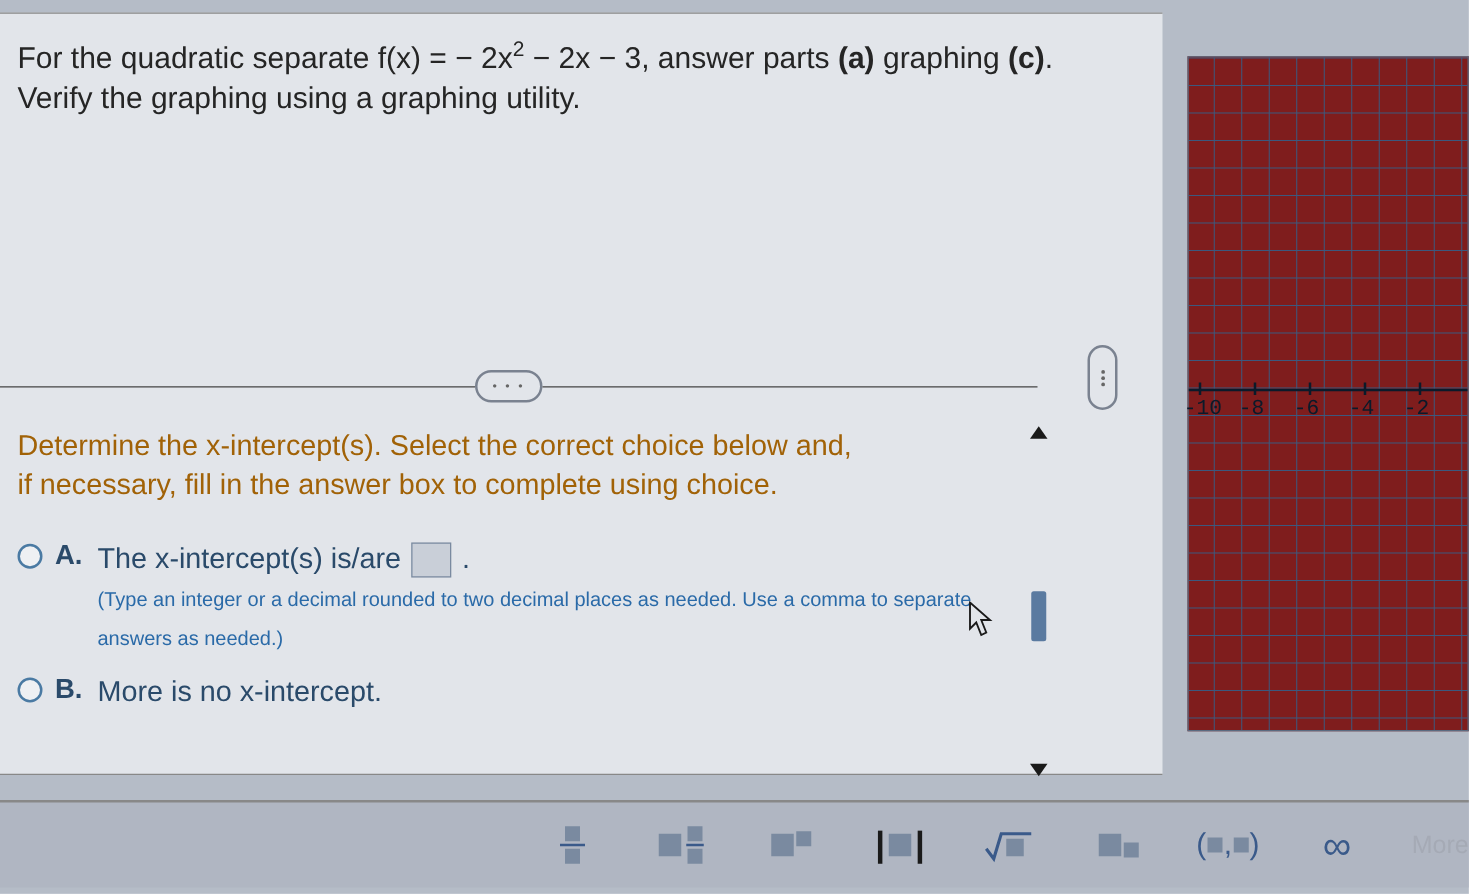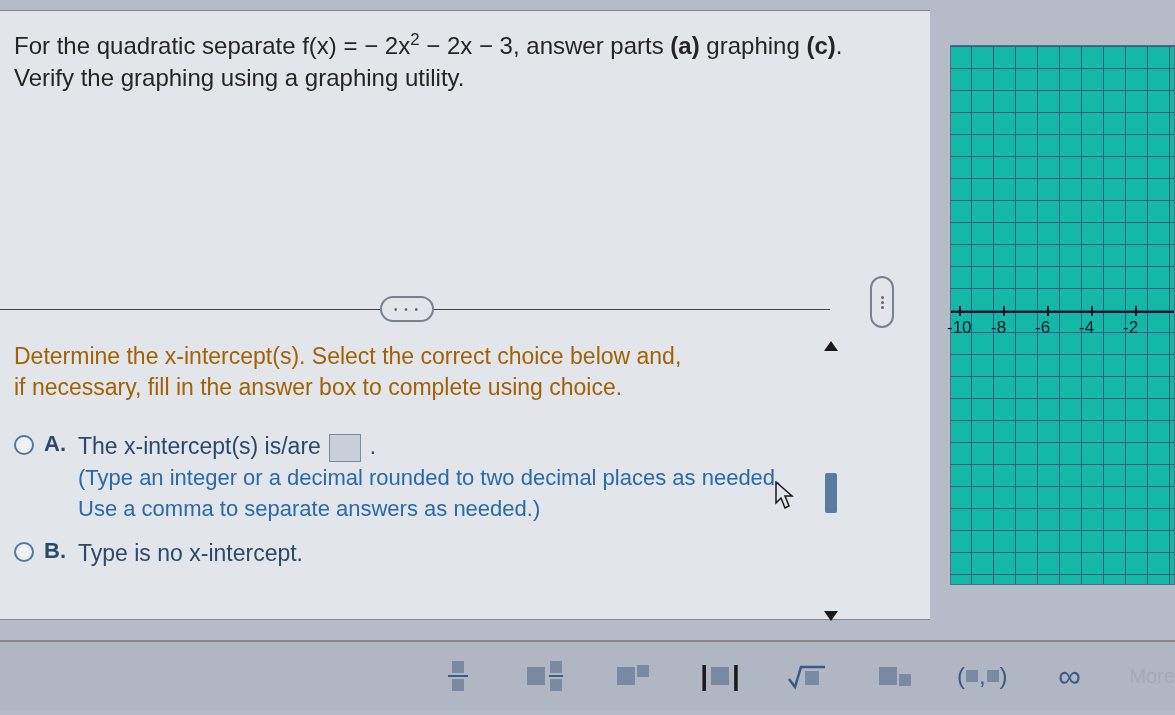--- a/index.html
+++ b/index.html
@@ -119,21 +119,21 @@
   .choice-body .ans-box {
     display: inline-block;
     width: 32px;
     height: 28px;
     background: #c9cfd8;
     border: 1px solid #7a8aa0;
     vertical-align: middle;
     margin: 0 2px;
   }
   .hint {
-    font-size: 22px;
+    font-size: 16px;
     color: #2a6aa8;
     line-height: 1.3;
   }
   .scroll-track {
     position: absolute;
     top: 330px;
     left: 822px;
     width: 18px;
     height: 280px;
   }
@@ -164,22 +164,23 @@
     color: #1a1a1a;
     pointer-events: none;
   }
 
   .graph-panel {
     position: absolute;
     top: 45px;
     left: 950px;
     width: 225px;
     height: 540px;
-    background: #14b8a6;
+    background: #7f1d1d;
     border: 1px solid #5a6a80;
+    font-family: Liberation Mono, monospace;
   }
   .graph-grid {
     position: relative;
     width: 100%;
     height: 100%;
     background-image:
       linear-gradient(to right, #3a5a80 1px, transparent 1px),
       linear-gradient(to bottom, #3a5a80 1px, transparent 1px);
     background-size: 22px 22px;
     background-position: -2px 0;
@@ -275,21 +276,21 @@
         <div class="choice-body">
           <span>The x-intercept(s) is/are </span>
           <span class="ans-box"></span>
           <span>.</span><br>
           <span class="hint">(Type an integer or a decimal rounded to two decimal places as needed. Use a comma to separate answers as needed.)</span>
         </div>
       </div>
       <div class="choice-row">
         <div class="radio"></div>
         <div class="choice-label">B.</div>
-        <div class="choice-body">Type is no x-intercept.</div>
+        <div class="choice-body">More is no x-intercept.</div>
       </div>
     </div>
   </div>
 
   <div class="scroll-track">
     <div class="scroll-up"></div>
     <div class="scroll-thumb"></div>
     <div class="scroll-down"></div>
   </div>
 

